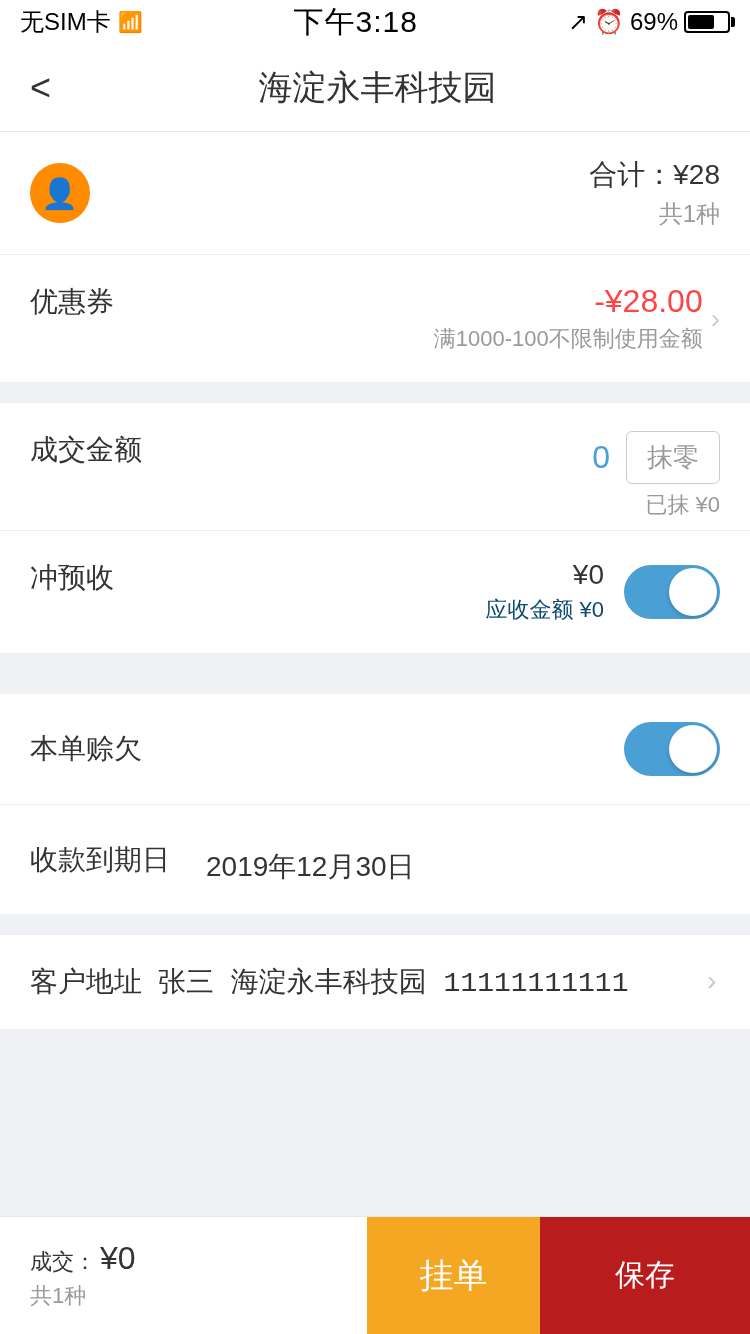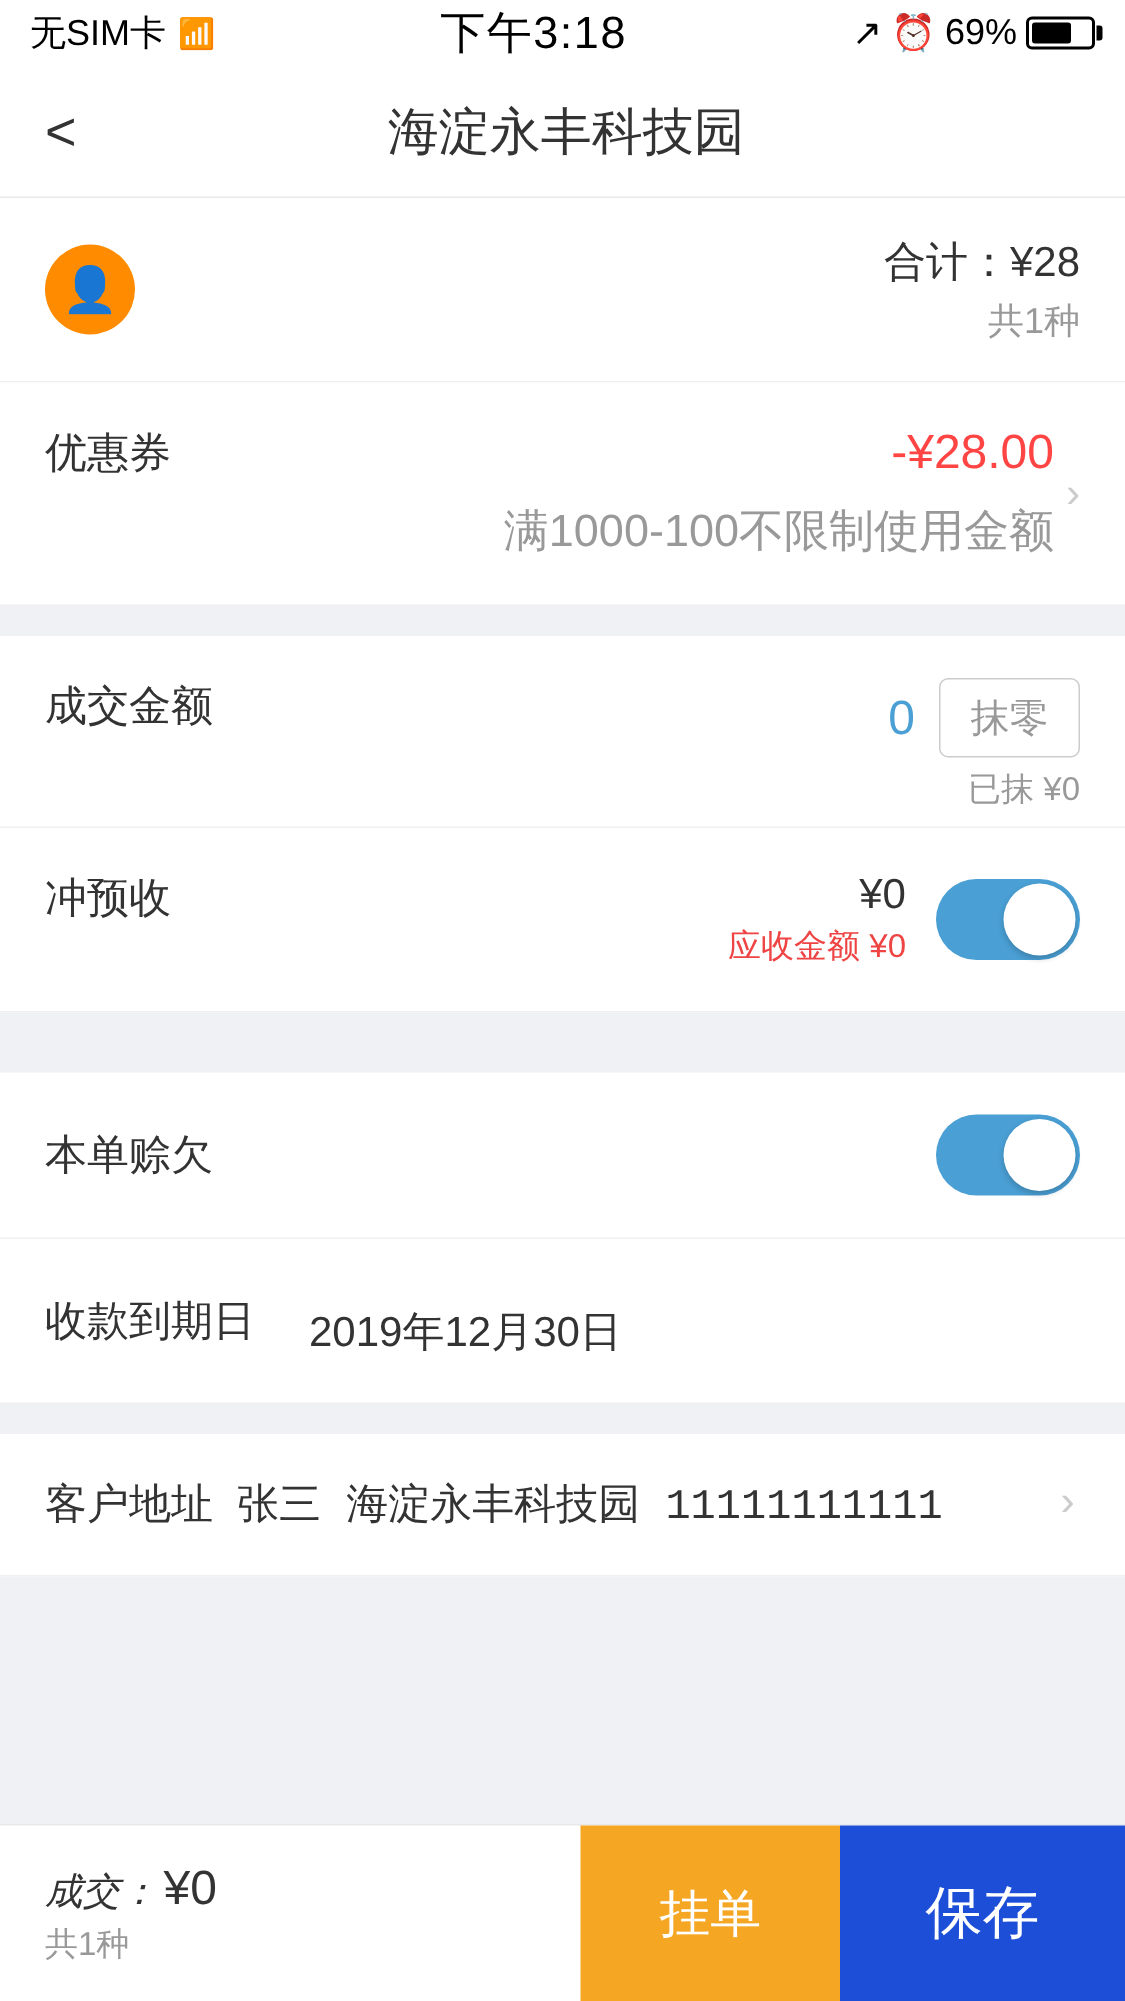--- a/index.html
+++ b/index.html
@@ -107,21 +107,21 @@
       padding: 28px 30px;
       display: flex;
       justify-content: space-between;
       border-bottom: 1px solid #f0f0f0;
       min-height: 88px;
     }
     .form-label { font-size: 28px; color: #333; }
 
     
     .coupon-value { color: #ff4444; font-size: 32px; font-weight: 500; }
-    .coupon-sub { color: #999; font-size: 30px; margin-top: 14px; text-align: right; }
+    .coupon-sub { color: #999; font-size: 22px; margin-top: 4px; text-align: right; }
     .coupon-right { text-align: right; }
     .chevron-right { color: #ccc; font-size: 28px; margin-left: 8px; }
 
     
     .amount-value {
       font-size: 32px;
       color: #4a9fd4;
       font-weight: 500;
     }
     .round-zero-btn {
@@ -132,21 +132,21 @@
       color: #999;
       background: #fff;
       cursor: pointer;
     }
     .already-rounded { font-size: 22px; color: #999; }
 
     
     .pre-receive-right { display: flex; align-items: center; gap: 20px; }
     .pre-receive-amounts { text-align: right; }
     .pre-amount { font-size: 28px; color: #333; }
-    .receivable-amount { font-size: 22px; color: #ef4444; margin-top: 4px; }
+    .receivable-amount { font-size: 22px; color: #0c4a6e; margin-top: 4px; }
 
     
     .toggle {
       width: 96px; height: 54px; border-radius: 27px;
       background: #4a9fd4;
       position: relative;
       cursor: pointer;
       flex-shrink: 0;
     }
     .toggle-knob {
@@ -223,42 +223,42 @@
       height: 118px;
       background: #fff;
       display: flex;
       align-items: center;
       border-top: 1px solid #e8e8e8;
     }
     .bottom-summary {
       flex: 1;
       padding: 0 30px;
     }
-    .summary-deal { font-size: 25px; color: #333; font-style: italic; }
+    .summary-deal { font-size: 22px; color: #333; }
     .summary-count { font-size: 22px; color: #999; margin-top: 4px; }
     .deal-amount { font-size: 32px; color: #333; font-weight: 500; }
 
     .btn-hang {
       width: 173px;
       height: 118px;
       background: #f5a623;
       color: white;
       font-size: 34px;
       display: flex;
       align-items: center;
       justify-content: center;
       cursor: pointer;
       border: none;
     }
     .btn-save {
-      width: 190px;
+      width: 210px;
       height: 118px;
-      background: #1d4ed8;
+      background: #b91c1c;
       color: white;
-      font-size: 38px;
+      font-size: 30px;
       display: flex;
       align-items: center;
       justify-content: center;
       cursor: pointer;
       border: none;
     }
   </style>
 </head>
 <body>
 

